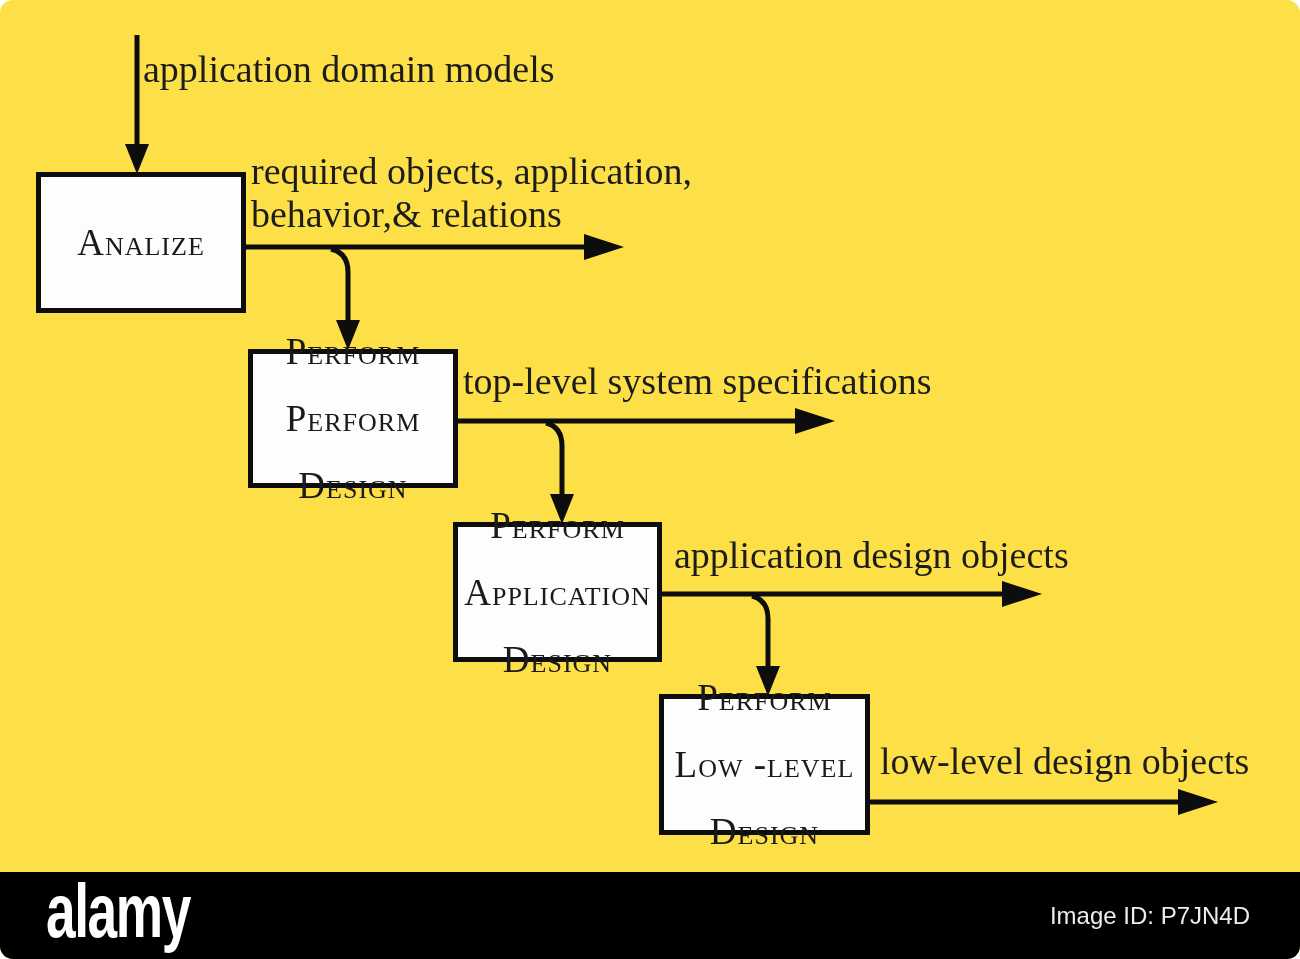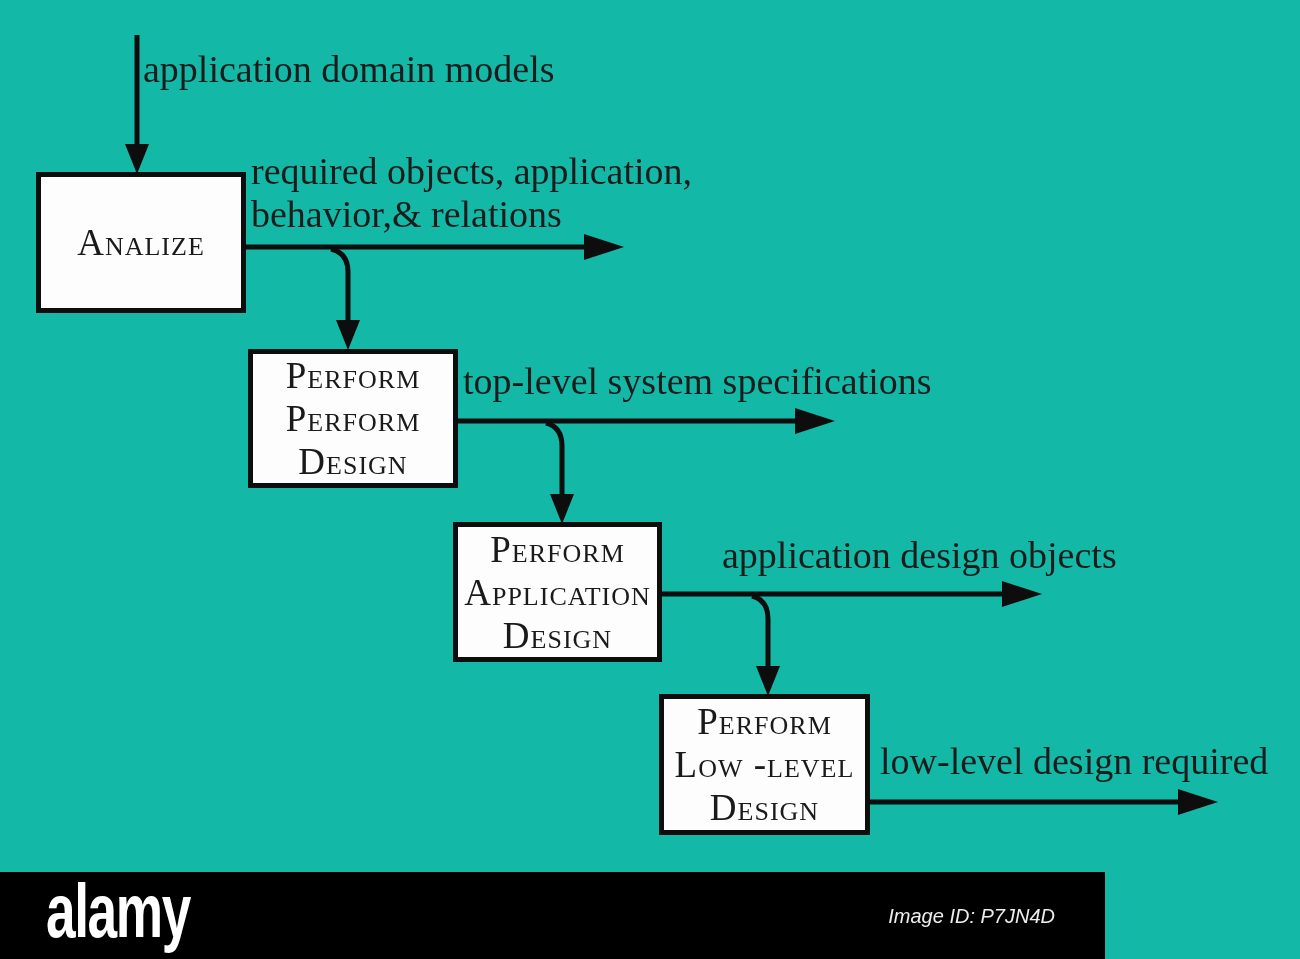--- a/index.html
+++ b/index.html
@@ -1,39 +1,41 @@
 <!DOCTYPE html>
 <html><head>
 <meta charset="utf-8">
 <style>
   html, body { margin: 0; padding: 0; background: #ffffff; }
   .stage {
     position: relative;
     width: 1300px;
     height: 959px;
-    background: #14b8a6;
+    background: #fde047;
     overflow: hidden;
     font-family: "Liberation Serif", serif;
     color: #161616;
+    border-radius: 13px;
   }
   svg.lines {
     position: absolute;
     left: 0; top: 0;
     width: 1300px; height: 959px;
   }
   .process-box {
     position: absolute;
     box-sizing: border-box;
     border: 5px solid #0d0d0d;
     background: #fdfdfd;
     display: flex;
     flex-direction: column;
     align-items: center;
     justify-content: center;
     text-align: center;
+    gap: 24px;
   }
   .process-box .box-line {
     font-variant: small-caps;
     font-size: 37px;
     line-height: 43px;
     letter-spacing: 1px;
     color: #1a1a1a;
     white-space: nowrap;
   }
   .flow-label {
@@ -44,27 +46,27 @@
     white-space: nowrap;
   }
   .box-analyze      { left: 36px;  top: 172px; width: 210px; height: 141px; }
   .box-system       { left: 248px; top: 349px; width: 210px; height: 139px; }
   .box-application  { left: 453px; top: 522px; width: 209px; height: 140px; }
   .box-lowlevel     { left: 659px; top: 694px; width: 211px; height: 141px; }
 
   .label-input        { left: 143px; top: 48px;  }
   .label-analyze-out  { left: 251px; top: 150px; }
   .label-system-out   { left: 463px; top: 360px; }
-  .label-application-out { left: 674px; top: 534px; margin-left: 48px; }
+  .label-application-out { left: 674px; top: 534px; }
   .label-lowlevel-out { left: 880px; top: 740px; }
 
   .watermark-bar {
     position: absolute;
     left: 0; top: 872px;
-    width: 1105px; height: 87px;
+    width: 1300px; height: 87px;
     background: #000000;
     font-family: "Liberation Sans", sans-serif;
     display: flex;
     align-items: center;
     justify-content: space-between;
   }
   .alamy-logo {
     color: #ffffff;
     font-weight: bold;
     font-size: 76px;
@@ -74,24 +76,23 @@
     transform-origin: left center;
     margin-left: 46px;
     padding-bottom: 10px;
   }
   .watermark-right {
     text-align: right;
     margin-right: 50px;
     color: #ffffff;
   }
   .watermark-image-id {
-    font-size: 20px;
+    font-size: 24px;
     line-height: 26px;
     color: #ededed;
-    font-style: italic;
   }
   .watermark-url {
     font-size: 27px;
     line-height: 30px;
     font-weight: bold;
   }
 </style>
 </head>
 <body>
 
@@ -128,21 +129,21 @@
 
   <div class="flow-label label-analyze-out">
     <div>required objects, application,</div>
     <div>behavior,&amp; relations</div>
   </div>
 
   <div class="flow-label label-system-out">top-level system specifications</div>
 
   <div class="flow-label label-application-out">application design objects</div>
 
-  <div class="flow-label label-lowlevel-out">low-level design required</div>
+  <div class="flow-label label-lowlevel-out">low-level design objects</div>
 
   <div class="process-box box-analyze">
     <span class="box-line">Analize</span>
   </div>
 
   <div class="process-box box-system">
     <span class="box-line">Perform</span>
     <span class="box-line">Perform</span>
     <span class="box-line">Design</span>
   </div>

